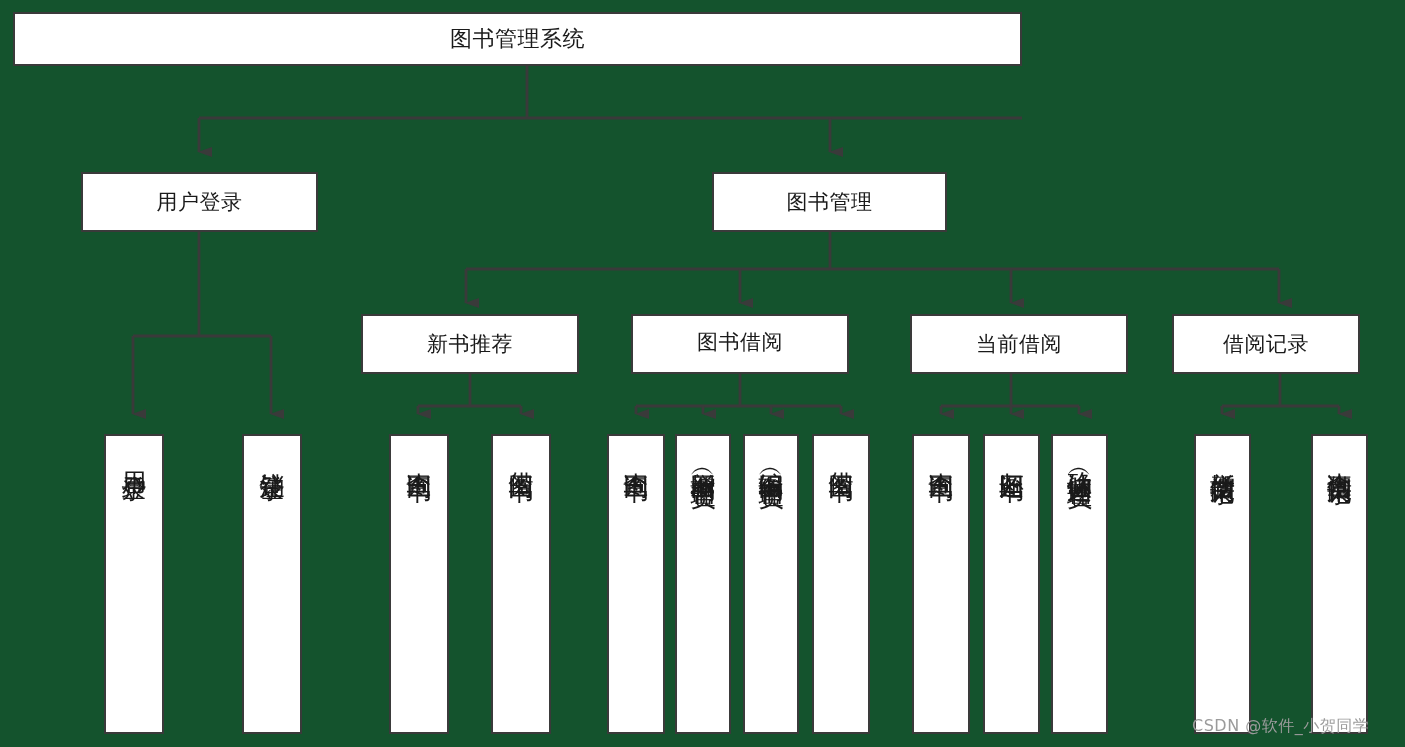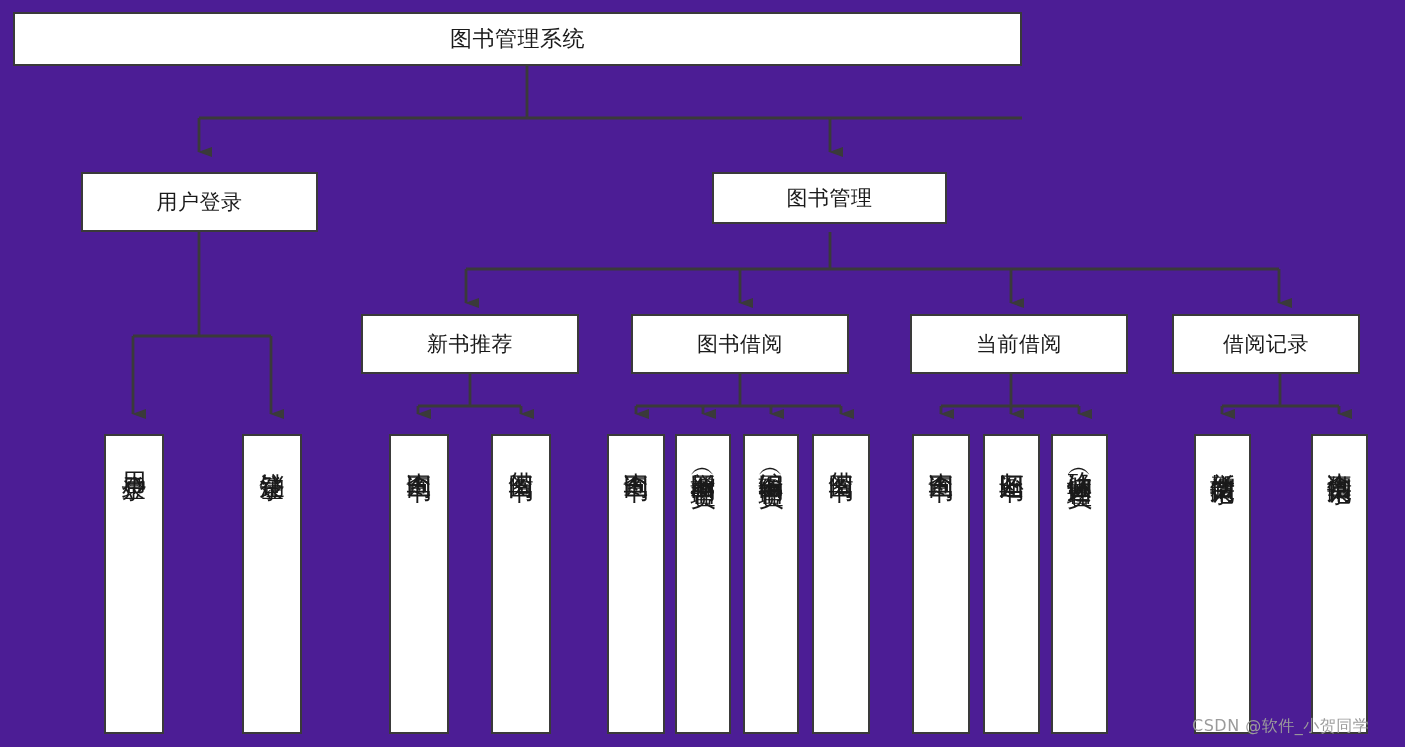--- a/index.html
+++ b/index.html
@@ -5,21 +5,21 @@
 <style>
   html,body{margin:0;padding:0;background:#ffffff;}
   body{
     font-family:"DejaVu Sans","Liberation Sans",sans-serif;
     -webkit-font-smoothing:antialiased;
   }
   #canvas{
     position:relative;
     width:1405px;
     height:747px;
-    background:#4c1d95;
+    background:#14532d;
     overflow:hidden;
   }
   svg#wires{
     position:absolute;
     left:0;top:0;
     width:1405px;height:747px;
     pointer-events:none;
   }
   .node{
     position:absolute;
@@ -121,29 +121,29 @@
   </svg>
 
   <div class="node root horizontal" style="left:13px;top:12px;width:1009px;height:54px;">
     <span class="label">图书管理系统</span>
   </div>
 
   <div class="node horizontal" style="left:81px;top:172px;width:237px;height:60px;">
     <span class="label">用户登录</span>
   </div>
 
-  <div class="node horizontal" style="left:712px;top:172px;width:235px;height:52px;">
+  <div class="node horizontal" style="left:712px;top:172px;width:235px;height:60px;">
     <span class="label">图书管理</span>
   </div>
 
   <div class="node horizontal" style="left:361px;top:314px;width:218px;height:60px;">
     <span class="label">新书推荐</span>
   </div>
 
-  <div class="node horizontal" style="left:631px;top:314px;width:218px;height:60px;">
+  <div class="node horizontal" style="left:631px;top:314px;width:218px;height:60px;font-family:Liberation Mono, monospace;">
     <span class="label">图书借阅</span>
   </div>
 
   <div class="node horizontal" style="left:902px;top:314px;width:218px;height:60px;margin-left:8px;">
     <span class="label">当前借阅</span>
   </div>
 
   <div class="node horizontal" style="left:1172px;top:314px;width:188px;height:60px;">
     <span class="label">借阅记录</span>
   </div>

